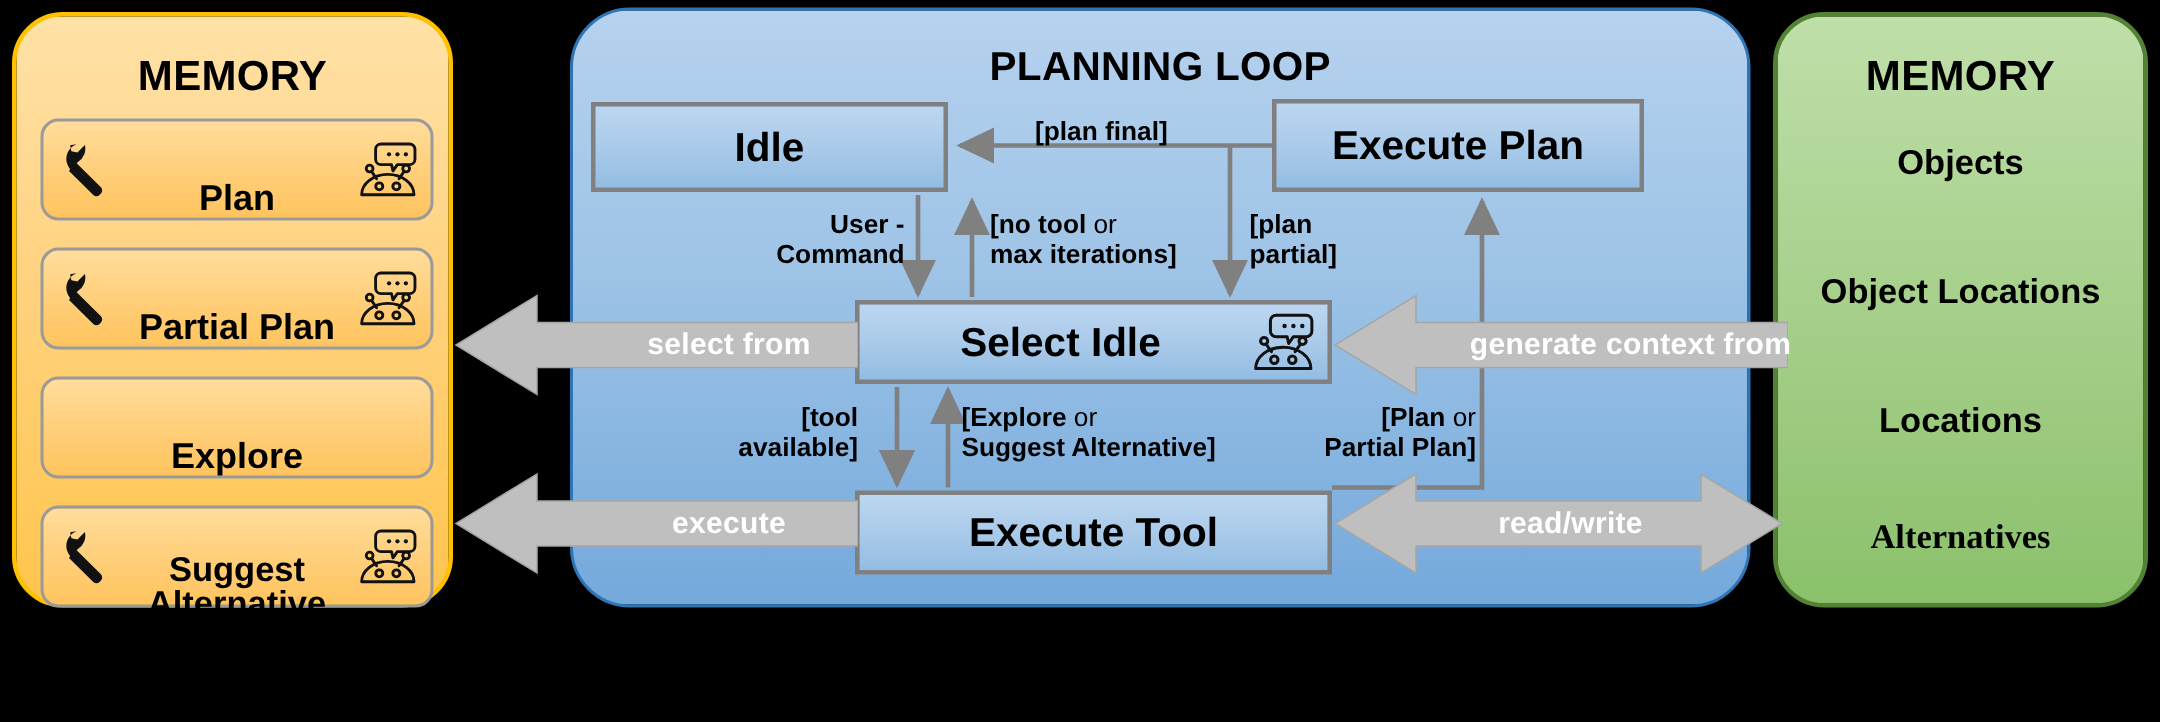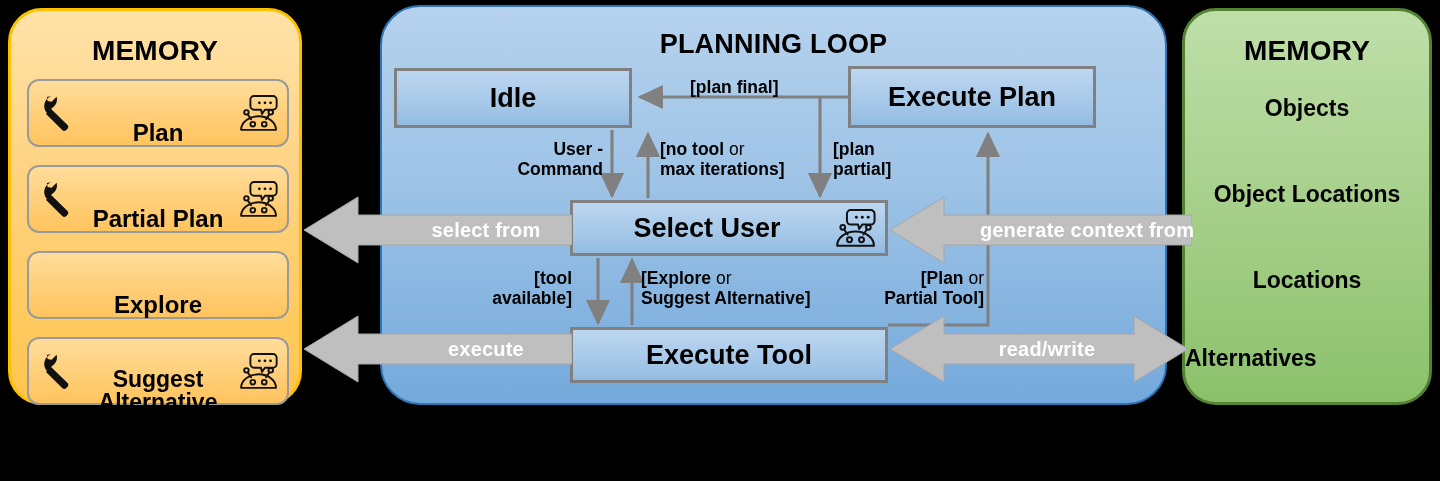--- a/index.html
+++ b/index.html
@@ -230,33 +230,33 @@
 
   <div class="guard" style="left:641px;top:268px;">
     <span>[Explore</span>
     <span class="lt">or</span><br>
     <span>Suggest Alternative]</span>
   </div>
 
   <div class="guard r" style="left:862px;top:268px;width:122px;">
     <span>[Plan</span>
     <span class="lt">or</span><br>
-    <span>Partial Tool]</span>
+    <span>Partial Plan]</span>
   </div>
 
   <div class="state-box" id="box-idle">
     <span class="state-label">Idle</span>
   </div>
 
   <div class="state-box" id="box-execute-plan">
     <span class="state-label">Execute Plan</span>
   </div>
 
   <div class="state-box" id="box-select-tool">
-    <span class="state-label">Select User</span>
+    <span class="state-label">Select Idle</span>
     <span class="bot">
       <svg viewBox="0 0 46 42" width="46" height="40" aria-hidden="true">
         <g fill="none" stroke="#111" stroke-width="2.1" stroke-linecap="round" stroke-linejoin="round">
           <path d="M17.5 2.2 h21 a4 4 0 0 1 4 4 v7.2 a4 4 0 0 1 -4 4
                    h-9.0 l-3.2 4.6 -1.1 -4.6 h-7.7 a4 4 0 0 1 -4 -4
                    v-7.2 a4 4 0 0 1 4 -4 z"></path>
           <circle cx="23.4" cy="9.8" r="1.55" fill="#111" stroke="none"></circle>
           <circle cx="29.6" cy="9.8" r="1.55" fill="#111" stroke="none"></circle>
           <circle cx="35.8" cy="9.8" r="1.55" fill="#111" stroke="none"></circle>
           <circle cx="9.1" cy="20.3" r="2.5"></circle>
@@ -276,22 +276,22 @@
   </div>
 
   <div class="panel" id="memory-panel">
     <div class="panel-title" id="memory-title">MEMORY</div>
     <div style="position:absolute;left:0;top:84px;width:100%;text-align:center;
                 font-size:23px;font-weight:bold;color:#000;">Objects</div>
     <div style="position:absolute;left:0;top:170px;width:100%;text-align:center;
                 font-size:23px;font-weight:bold;color:#000;">Object Locations</div>
     <div style="position:absolute;left:0;top:256px;width:100%;text-align:center;
                 font-size:23px;font-weight:bold;color:#000;">Locations</div>
-    <div style="position:absolute;left:0;top:334px;width:100%;
-                font-size:23px;font-weight:bold;color:#000;">Alternatives</div>
+    <div style="position:absolute;left:0;top:334px;width:100%;text-align:center;
+                font-size:23px;font-weight:bold;color:#000;font-family:Liberation Serif, serif;">Alternatives</div>
   </div>
 
   <div class="block-arrow" style="left:300px;top:195px;width:272px;height:70px;">
     <svg width="272" height="70" viewBox="0 0 272 70" aria-hidden="true">
       <path d="M272,20 L58,20 L58,2 L4,35 L58,68 L58,50 L272,50 z" fill="#BFBFBF" stroke="#A6A6A6" stroke-width="1"></path>
     </svg>
     <span class="ba-text" style="padding-left:50px;">select from</span>
   </div>
 
   <div class="block-arrow" style="left:300px;top:314px;width:272px;height:70px;">

